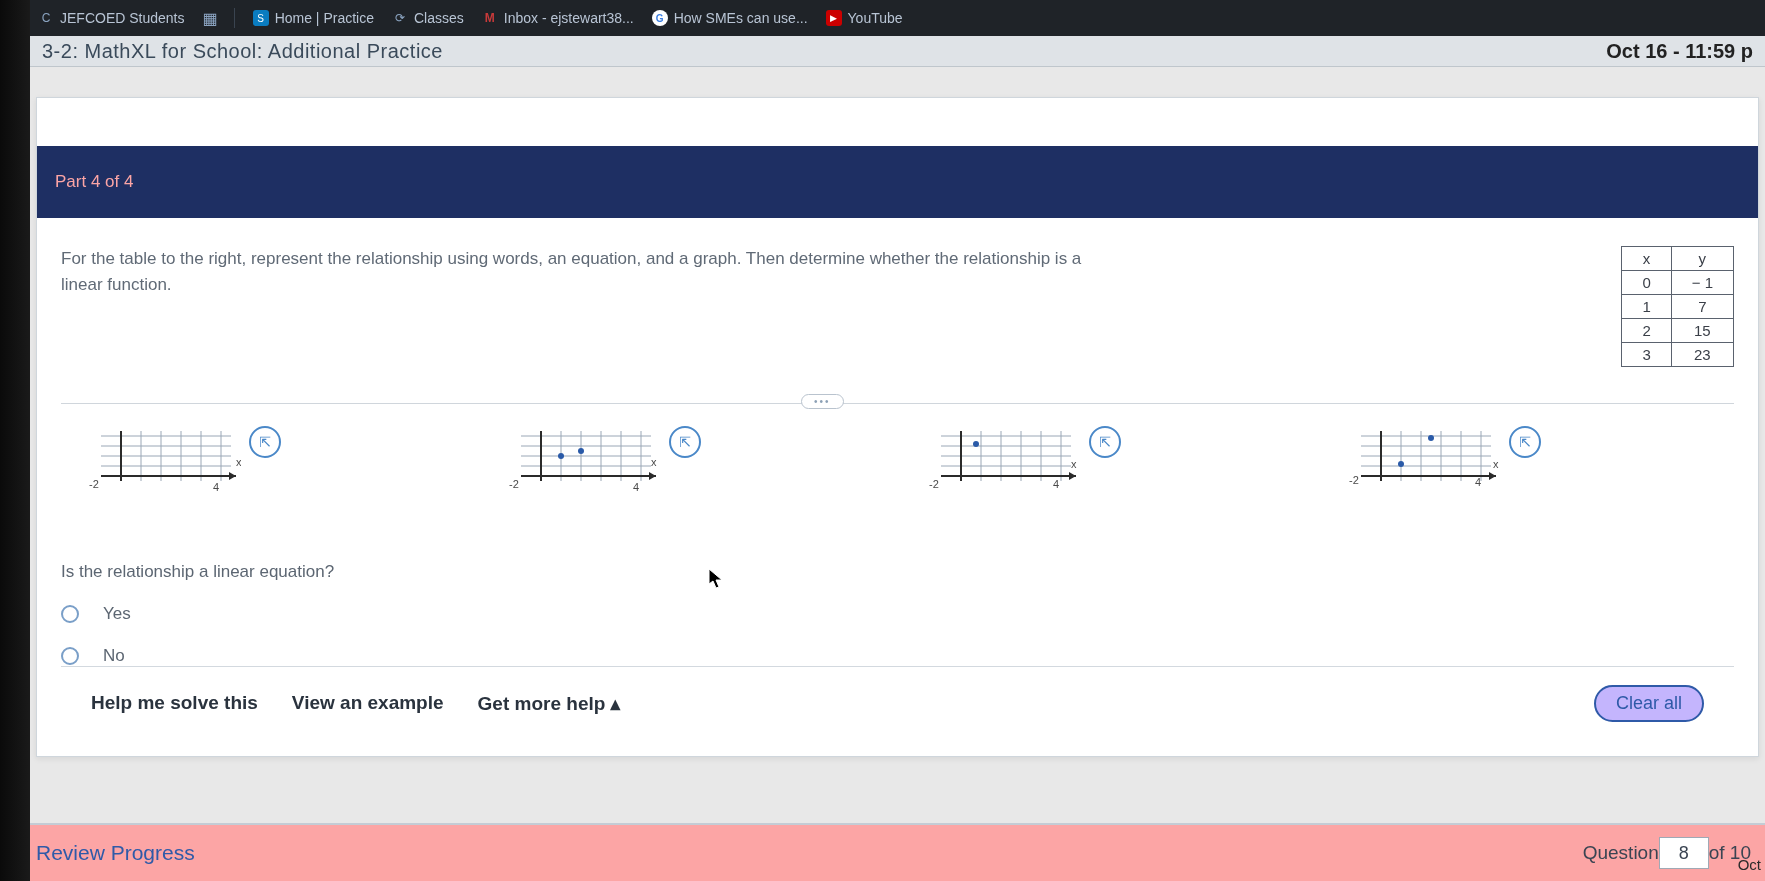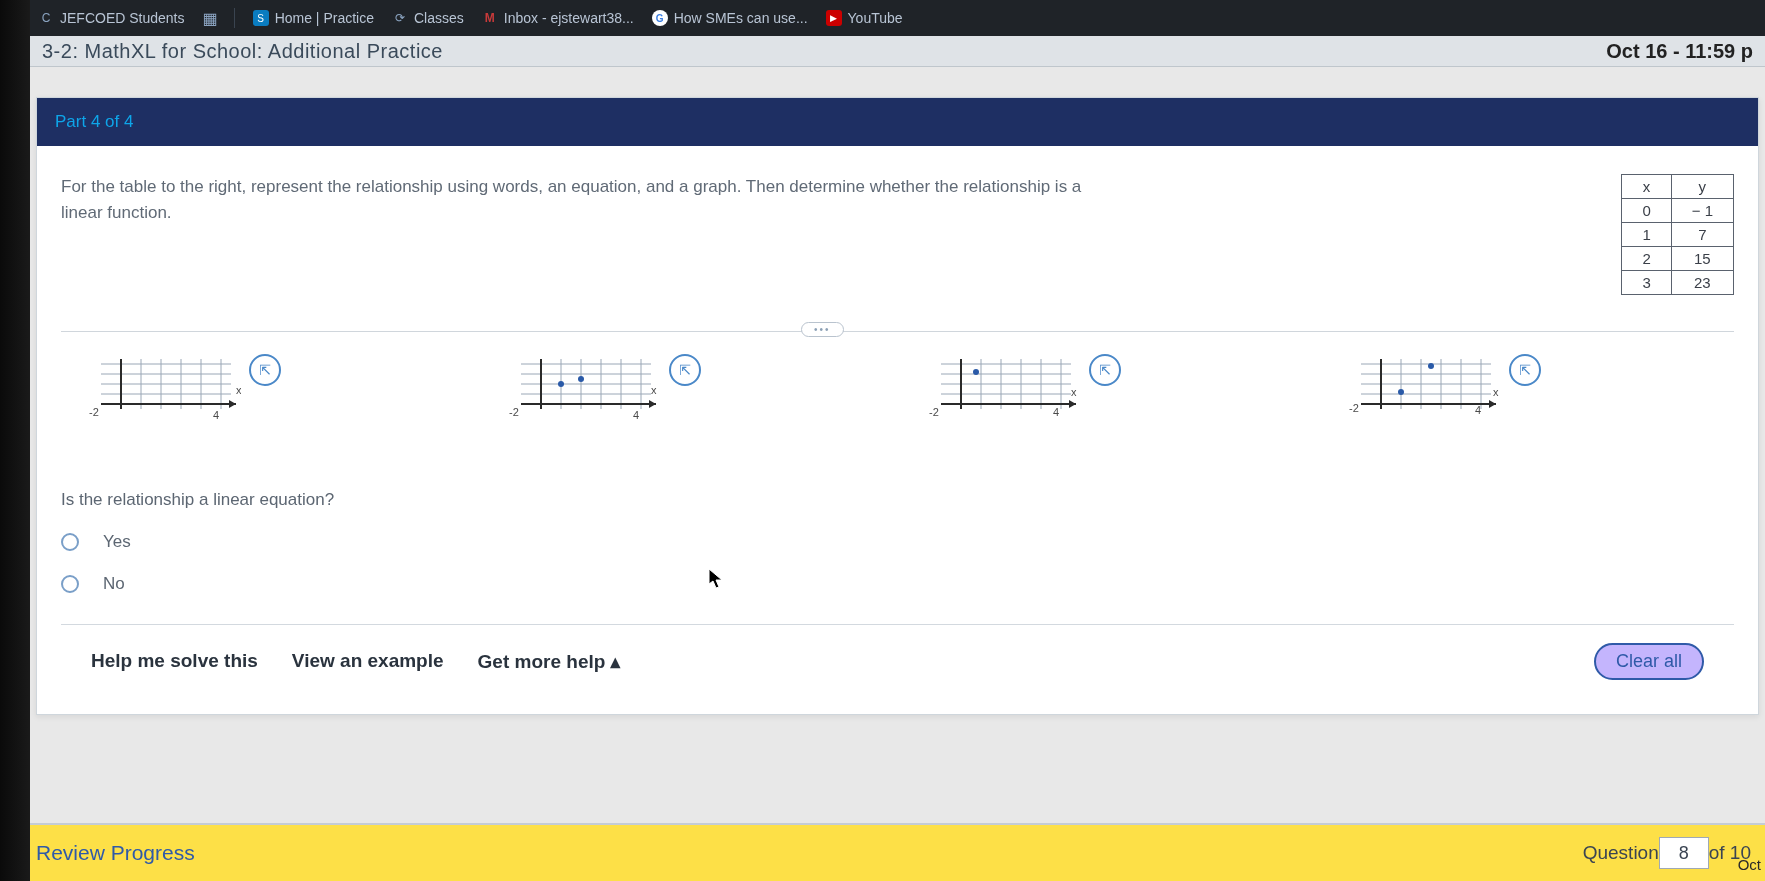--- a/index.html
+++ b/index.html
@@ -63,23 +63,24 @@
   .due { font-weight: 600; color: #222; }
   
   .content {
     background: #fff;
     margin: 30px 6px 0 6px;
     border: 1px solid #cfd6dc;
     box-shadow: 0 2px 6px rgba(0,0,0,0.08);
   }
   .part-header {
     background: #1e2f63;
-    color: #0ea5e9;
+    color: #fca5a5;
     font-size: 17px;
-    padding: 14px 18px;
+    padding: 26px 18px;
+    margin-top: 48px;
   }
   .body {
     padding: 28px 24px 22px 24px;
   }
   .prompt-row {
     display: flex;
     justify-content: space-between;
     align-items: flex-start;
     gap: 40px;
   }
@@ -163,21 +164,20 @@
     border-radius: 50%;
     background: #fff;
   }
   
   .toolbar {
     display: flex;
     align-items: center;
     justify-content: space-between;
     border-top: 1px solid #d3d9df;
     padding: 18px 30px 12px 30px;
-    margin-top: 30px;
   }
   .help-links {
     display: flex;
     gap: 34px;
     font-size: 19px;
     font-weight: 700;
     color: #2a333e;
   }
   .help-links .link { cursor: pointer; }
   .clear-btn {
@@ -187,21 +187,21 @@
     color: #2f5aa8;
     font-size: 18px;
     font-weight: 500;
     background: #c4b5fd;
     cursor: pointer;
   }
   
   .footer {
     position: absolute;
     left: 0; right: 0; bottom: 0;
-    background: #fde047;
+    background: #fca5a5;
     border-top: 2px solid #c4ccd5;
     height: 58px;
     display: flex;
     align-items: center;
     justify-content: space-between;
     padding: 0 14px 0 6px;
   }
   .review-link {
     color: #2f5aa8;
     font-size: 21px;

